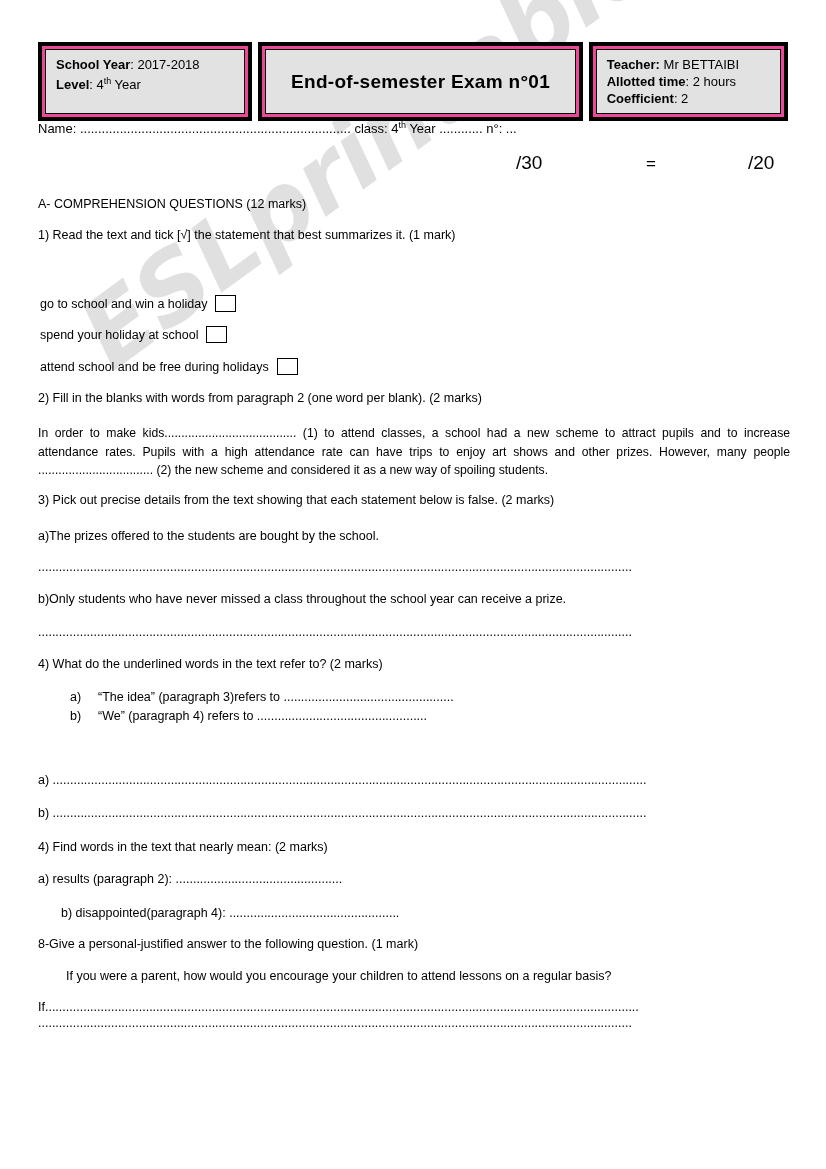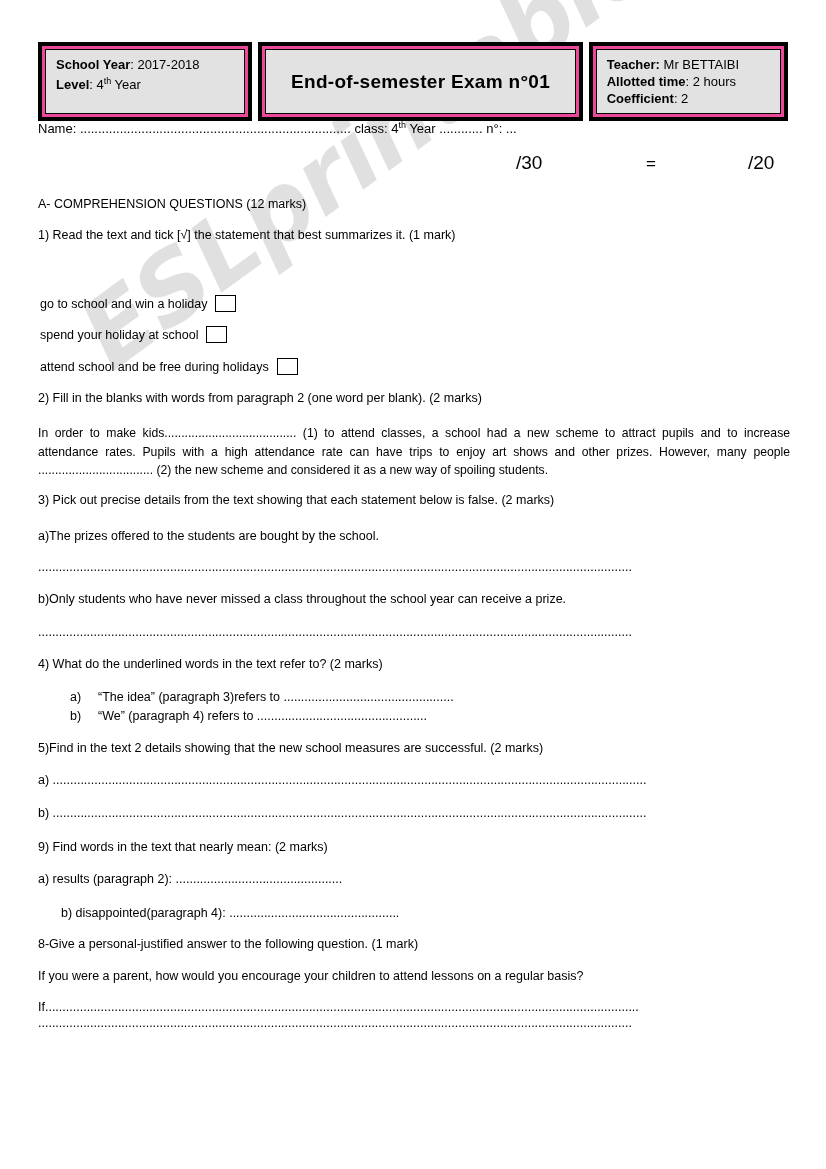--- a/index.html
+++ b/index.html
@@ -285,42 +285,39 @@
     <div class="li">
       <span class="mk">a)</span>
       <span>“The idea” (paragraph 3)refers to  .................................................</span>
     </div>
     <div class="li">
       <span class="mk">b)</span>
       <span>“We” (paragraph 4) refers to  .................................................</span>
     </div>
   </div>
 
-  <div class="blk" style="top:740px;">
-    <span class="q-head">5)Find in the text 2 details showing that the new school measures are successful.</span><span class="q-marks"> (2 marks)</span>
-  </div>
 
   <div class="dotline" style="top:773px;">
     <span class="lead">a) </span><span>...........................................................................................................................................................................</span>
   </div>
   <div class="dotline" style="top:806px;">
     <span class="lead">b) </span><span>...........................................................................................................................................................................</span>
   </div>
 
   <div class="blk" style="top:839px;">
-    <span class="q-head">9) Find  words in the text that nearly mean:</span><span class="q-marks"> (2 marks)</span>
+    <span class="q-head">4) Find  words in the text that nearly mean:</span><span class="q-marks"> (2 marks)</span>
   </div>
 
   <div class="blk" style="top:871px;">a) results (paragraph 2): ................................................</div>
   <div class="blk" style="top:905px;padding-left:23px;">b) disappointed(paragraph 4): .................................................</div>
 
   <div class="blk" style="top:936px;">
     <span class="q-head">8-Give a personal-justified answer to the following question.</span><span class="q-marks"> (1 mark)</span>
   </div>
 
-  <div class="blk" style="top:968px;">If you were a parent, how would you encourage your children to attend lessons on a regular basis?</div>
+  <div class="blk" style="top:968px;margin-left:28px;">If you were a parent, how would you encourage your children to attend lessons on a regular basis?</div>
 
   <div class="dotline" style="top:1000px;">
     <span class="lead">If</span><span>...........................................................................................................................................................................</span>
   </div>
   <div class="dotline" style="top:1016px;">...........................................................................................................................................................................</div>
 
 </div>
 
 </body></html>

